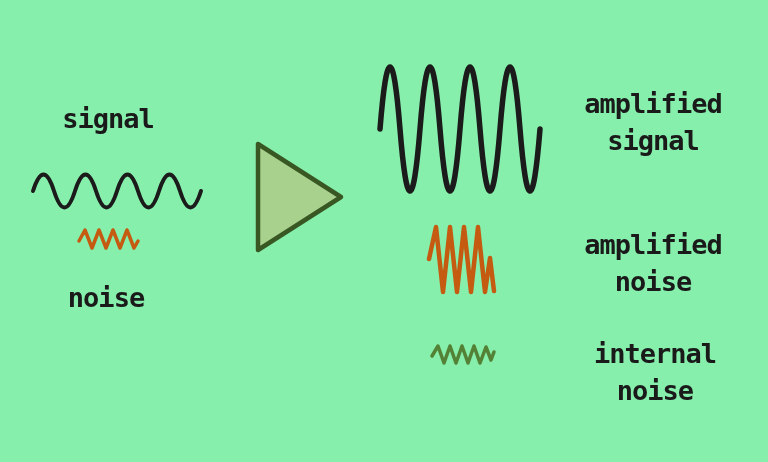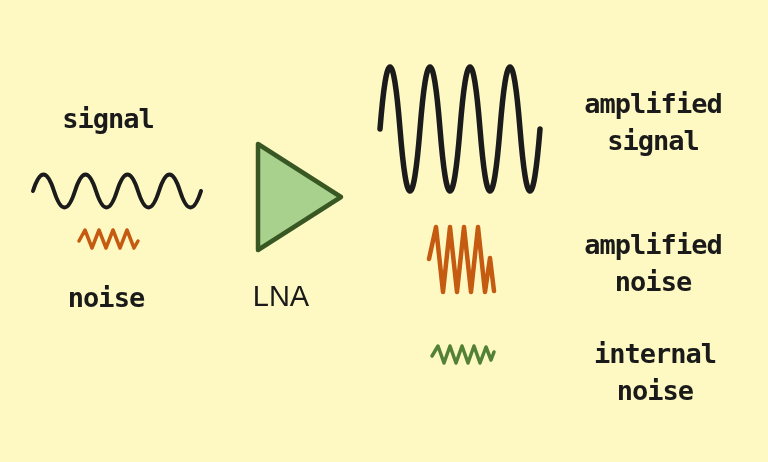--- a/index.html
+++ b/index.html
@@ -4,21 +4,21 @@
 <style>
   html, body {
     margin: 0;
     padding: 0;
     background: #ffffff;
   }
   .canvas {
     position: relative;
     width: 768px;
     height: 462px;
-    background: #fef9c3;
+    background: #86efac;
     overflow: hidden;
     font-family: "DejaVu Sans Mono", monospace;
   }
   .shapes {
     position: absolute;
     left: 0;
     top: 0;
     width: 768px;
     height: 462px;
   }
@@ -68,21 +68,20 @@
 
     <polyline points="429,259 436,227 443,292 450,227 457,292 464,227 471,292 478,227 485,292 490,258 494,291" fill="none" stroke-width="4.5" stroke-linecap="round" stroke-linejoin="round" stroke="#c55a11"></polyline>
 
     <polyline points="432,356 438,346 444,363 450,346 456,363 462,346 468,363 474,346 480,363 486,347 491,360 494,352" fill="none" stroke-width="3.5" stroke-linecap="round" stroke-linejoin="round" stroke="#538135"></polyline>
   </svg>
 
   <div class="lbl mono" style="left:108px; top:100px;">signal</div>
 
   <div class="lbl mono" style="left:106px; top:279px;">noise</div>
 
-  <div class="lbl sans" style="left:281px; top:281px;">LNA</div>
 
   <div class="lbl mono" style="left:653px; top:85px;">amplified
 signal</div>
 
   <div class="lbl mono" style="left:653px; top:226px;">amplified
 noise</div>
 
   <div class="lbl mono" style="left:655px; top:335px;">internal
 noise</div>
 

